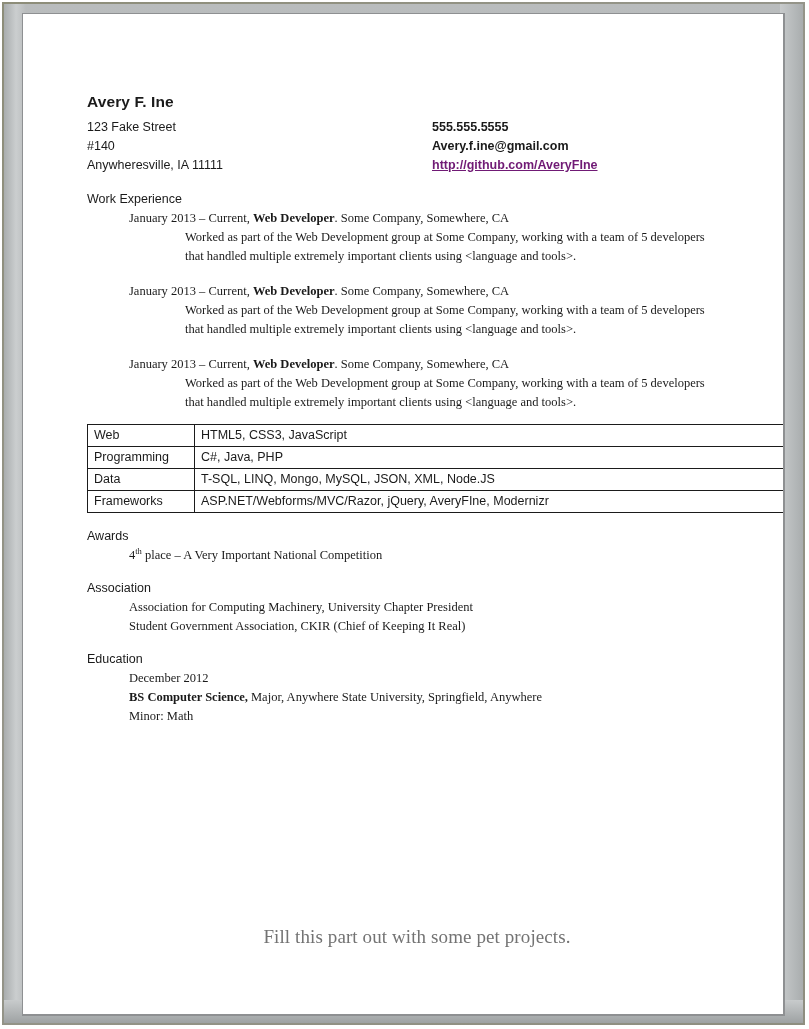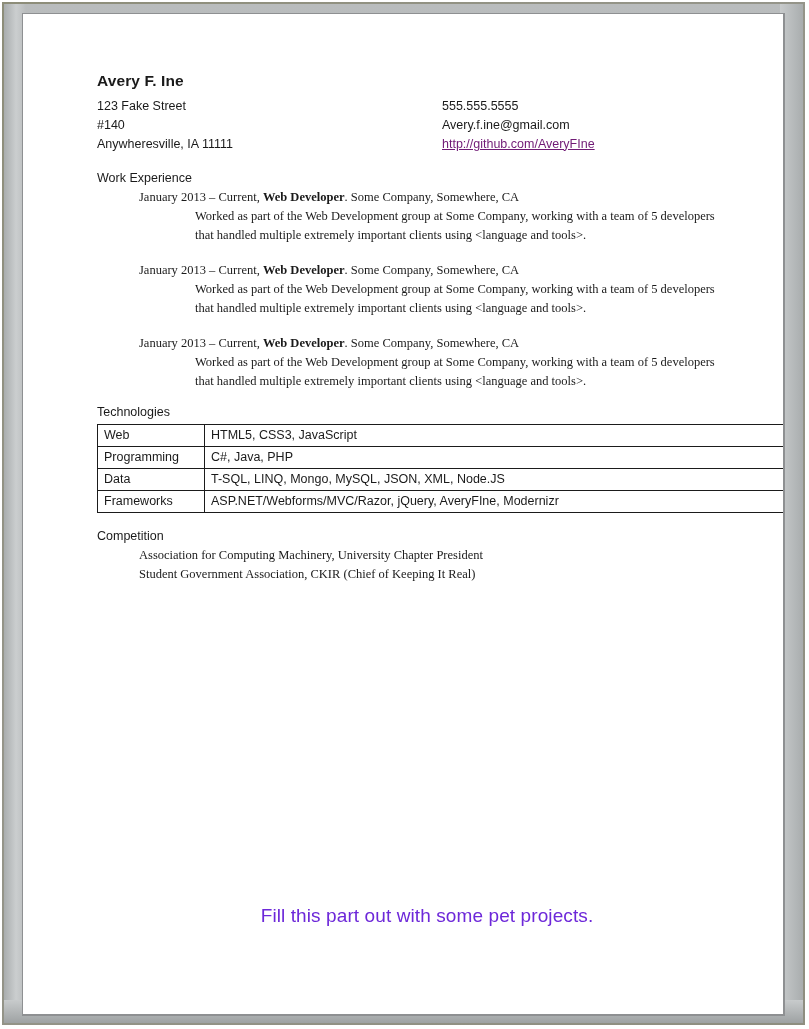--- a/index.html
+++ b/index.html
@@ -77,26 +77,25 @@
     top: 14px;
     width: 760px;
     height: 1000px;
     background: #ffffff;
     overflow: hidden;
   }
 
   .doc {
     position: absolute;
     left: 64px;
-    top: 55px;
+    top: 76px;
     width: 660px;
     color: #1a1a1a;
     font-size: 12.5px;
     line-height: 1.52;
-    margin-left: 10px;
   }
 
   
   .name {
     font-size: 15.5px;
     font-weight: bold;
     letter-spacing: 0.1px;
     margin: 0 0 4px 0;
   }
   .contact-grid {
@@ -105,20 +104,21 @@
   }
   .addr-col {
     position: absolute;
     left: 0;
     top: 0;
   }
   .contact-col {
     position: absolute;
     left: 345px;
     top: 0;
+    font-weight: bold;
   }
   .contact-line, .addr-line {
     line-height: 19px;
     white-space: nowrap;
   }
   a.link {
     color: #701a75;
     text-decoration: underline;
   }
 
@@ -175,23 +175,23 @@
 
   .edu-line { line-height: 19px; }
 
   
   .pet-note {
     position: absolute;
     left: 0;
     top: 833px;
     width: 660px;
     text-align: center;
-    font-family: Liberation Sans, sans-serif;
+    font-family: Liberation Serif, serif;
     font-size: 19px;
-    color: #6d28d9;
+    color: #737373;
     letter-spacing: 0.1px;
   }
 </style>
 </head>
 <body>
 
 <div id="viewport">
 
   <div class="frame-outer"></div>
   <div class="frame-band"></div>
@@ -235,21 +235,20 @@
 
           <div class="job">
             <div class="job-head"><span>January 2013 – Current, </span><span class="bold">Web Developer</span><span>. Some Company, Somewhere, CA</span></div>
             <div class="job-desc indent-2">Worked as part of the Web Development group at Some Company, working with a team of 5 developers that handled multiple extremely important clients using &lt;language and tools&gt;.</div>
           </div>
 
         </div>
       </div>
 
       <div class="tech-wrap">
-        <div class="section-title">Technologies</div>
         <table class="tech">
           <tbody>
             <tr>
               <td class="k">Web</td>
               <td>HTML5, CSS3, JavaScript</td>
             </tr>
             <tr>
               <td class="k">Programming</td>
               <td>C#, Java, PHP</td>
             </tr>
@@ -258,27 +257,39 @@
               <td>T-SQL, LINQ, Mongo, MySQL, JSON, XML, Node.JS</td>
             </tr>
             <tr>
               <td class="k">Frameworks</td>
               <td>ASP.NET/Webforms/MVC/Razor, jQuery, AveryFIne, Modernizr</td>
             </tr>
           </tbody>
         </table>
       </div>
 
-
-      <div class="section">
-        <div class="section-title">Competition</div>
+      <div class="section">
+        <div class="section-title">Awards</div>
+        <div class="indent-1"><span>4</span><sup>th</sup><span> place – A Very Important National Competition</span></div>
+      </div>
+
+      <div class="section">
+        <div class="section-title">Association</div>
         <div class="indent-1">
           <div class="edu-line">Association for Computing Machinery, University Chapter President</div>
           <div class="edu-line">Student Government Association, CKIR (Chief of Keeping It Real)</div>
         </div>
       </div>
 
+      <div class="section">
+        <div class="section-title">Education</div>
+        <div class="indent-1">
+          <div class="edu-line">December 2012</div>
+          <div class="edu-line"><span class="bold">BS Computer Science,</span><span> Major, Anywhere  State University, Springfield, Anywhere</span></div>
+          <div class="edu-line">Minor: Math</div>
+        </div>
+      </div>
 
       <div class="pet-note">Fill this part out with some pet projects.</div>
 
     </div>
   </div>
 </div>
 
 </body></html>

